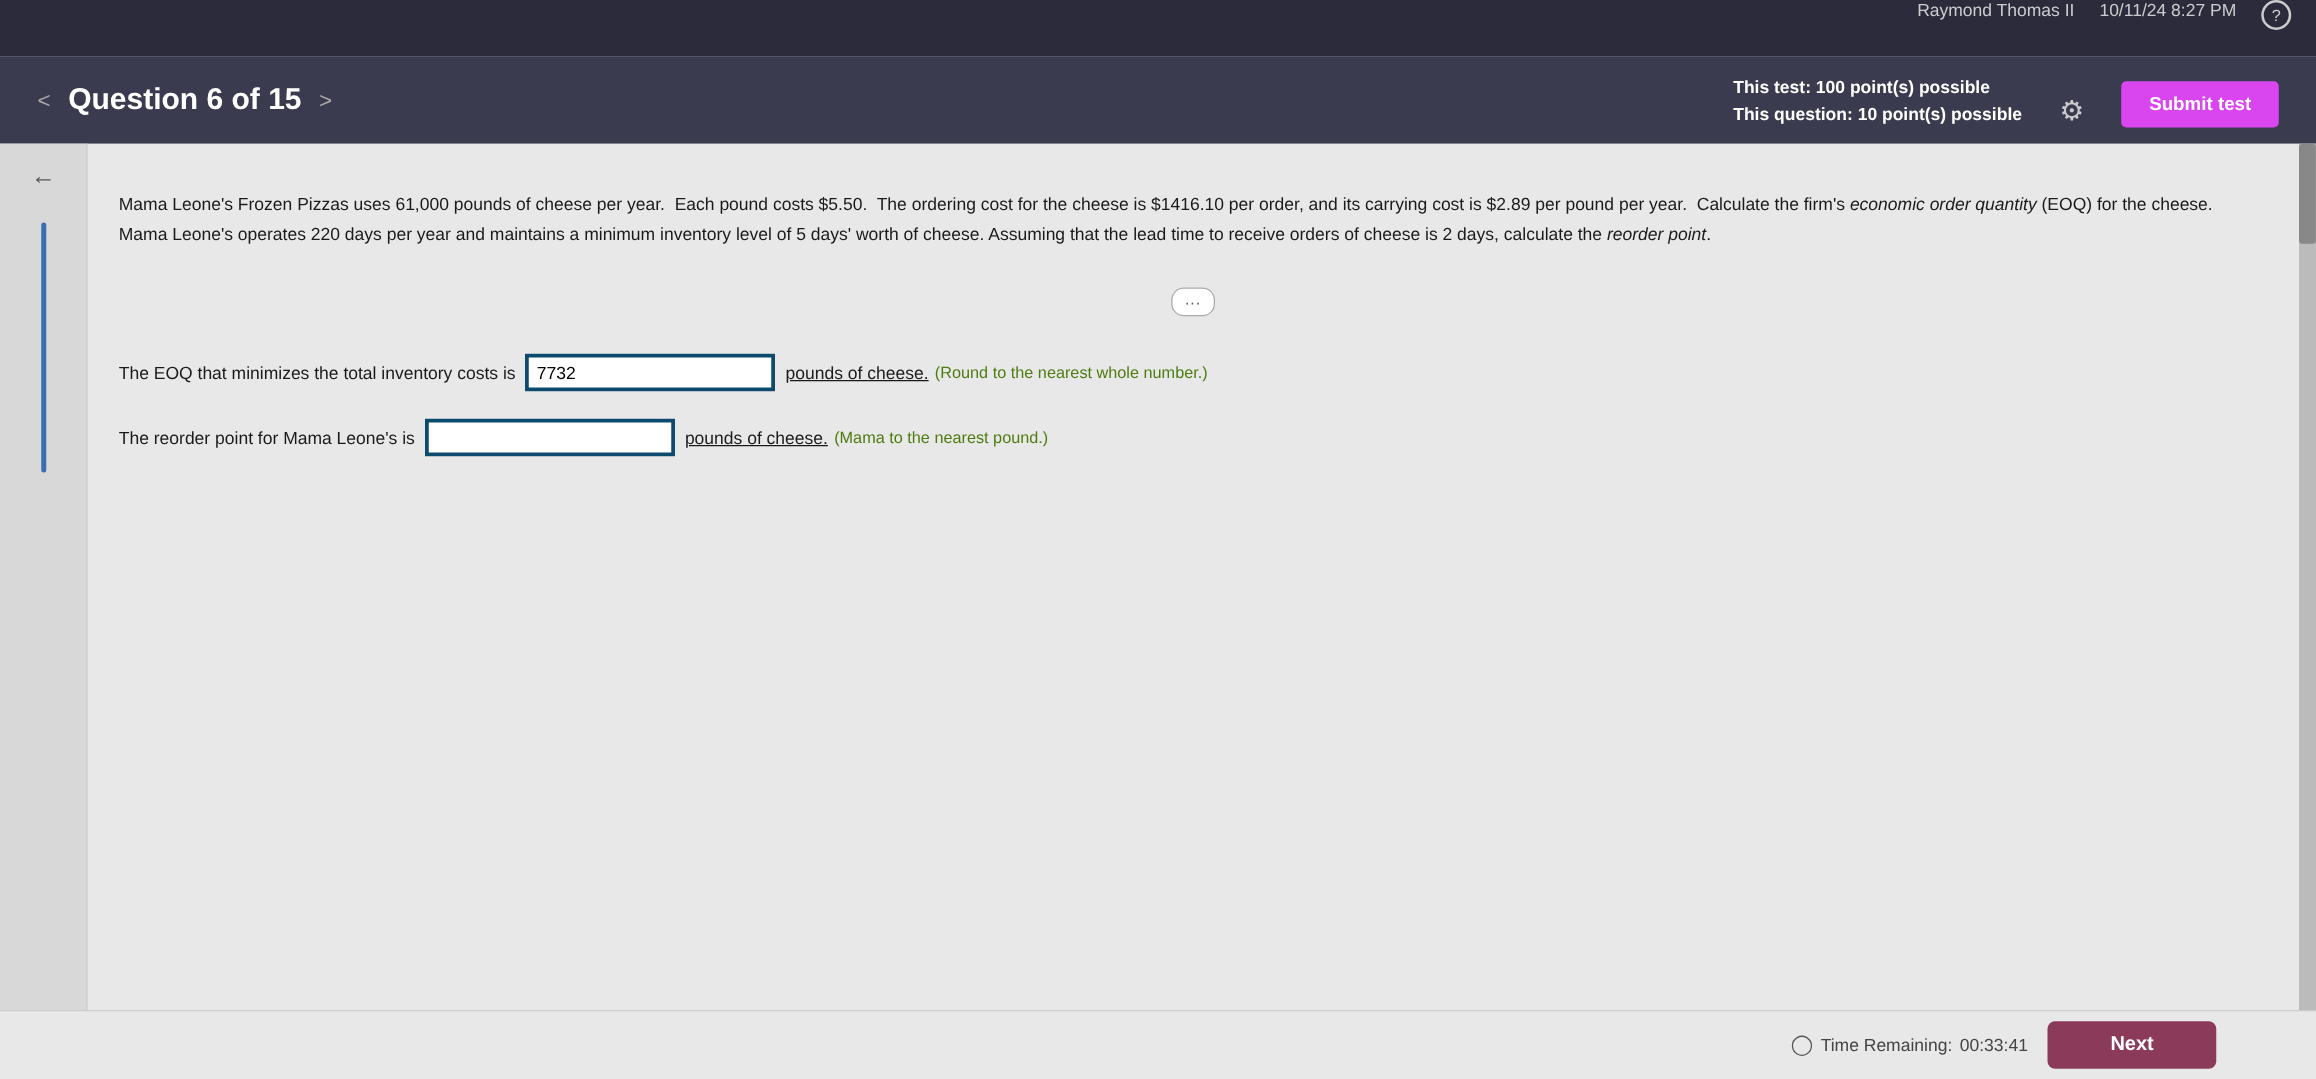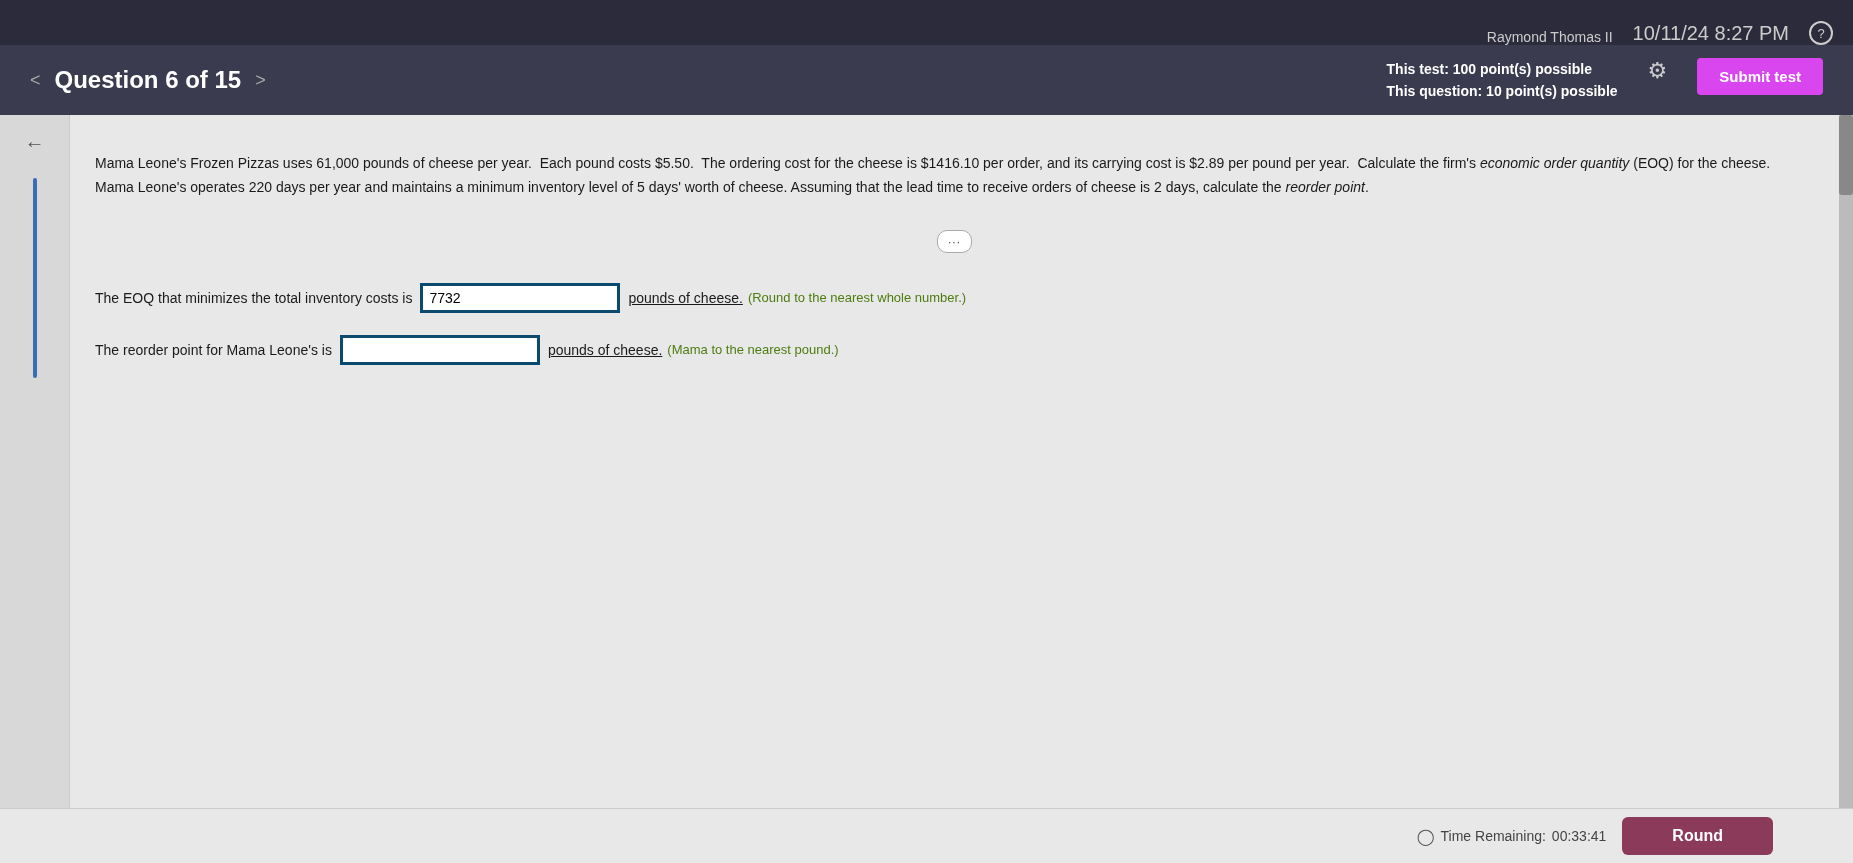--- a/index.html
+++ b/index.html
@@ -10,32 +10,32 @@
       min-height: 863px;
       overflow: hidden;
     }
 
     
     .top-bar {
       background: #2b2b3b;
       width: 100%;
       height: 45px;
       display: flex;
-      align-items: flex-end;
+      align-items: flex-start;
       justify-content: flex-end;
       padding-right: 20px;
       gap: 20px;
     }
     .top-bar-user {
       color: #ccc;
       font-size: 14px;
     }
     .top-bar-datetime {
       color: #ccc;
-      font-size: 20px;
+      font-size: 14px;
     }
     .top-bar-help {
       color: #ccc;
       font-size: 18px;
       cursor: pointer;
       border: 2px solid #ccc;
       border-radius: 50%;
       width: 24px;
       height: 24px;
       display: flex;
@@ -65,21 +65,21 @@
       font-size: 18px;
       cursor: pointer;
     }
     .nav-title {
       font-size: 24px;
       font-weight: bold;
       color: #fff;
     }
     .nav-right {
       display: flex;
-      align-items: flex-start;
+      align-items: flex-end;
       gap: 30px;
     }
     .nav-points {
       color: #fff;
       font-size: 14px;
       line-height: 1.6;
     }
     .nav-points span {
       font-weight: bold;
     }
@@ -321,14 +321,14 @@
 <div class="right-scrollbar">
   <div class="scrollbar-thumb"></div>
 </div>
 
 <div class="bottom-bar">
   <div class="time-remaining">
     <span class="clock-icon">◯</span>
     <span>Time Remaining:</span>
     <span>00:33:41</span>
   </div>
-  <button class="next-btn">Round</button>
+  <button class="next-btn">Next</button>
 </div>
 
 </body></html>

